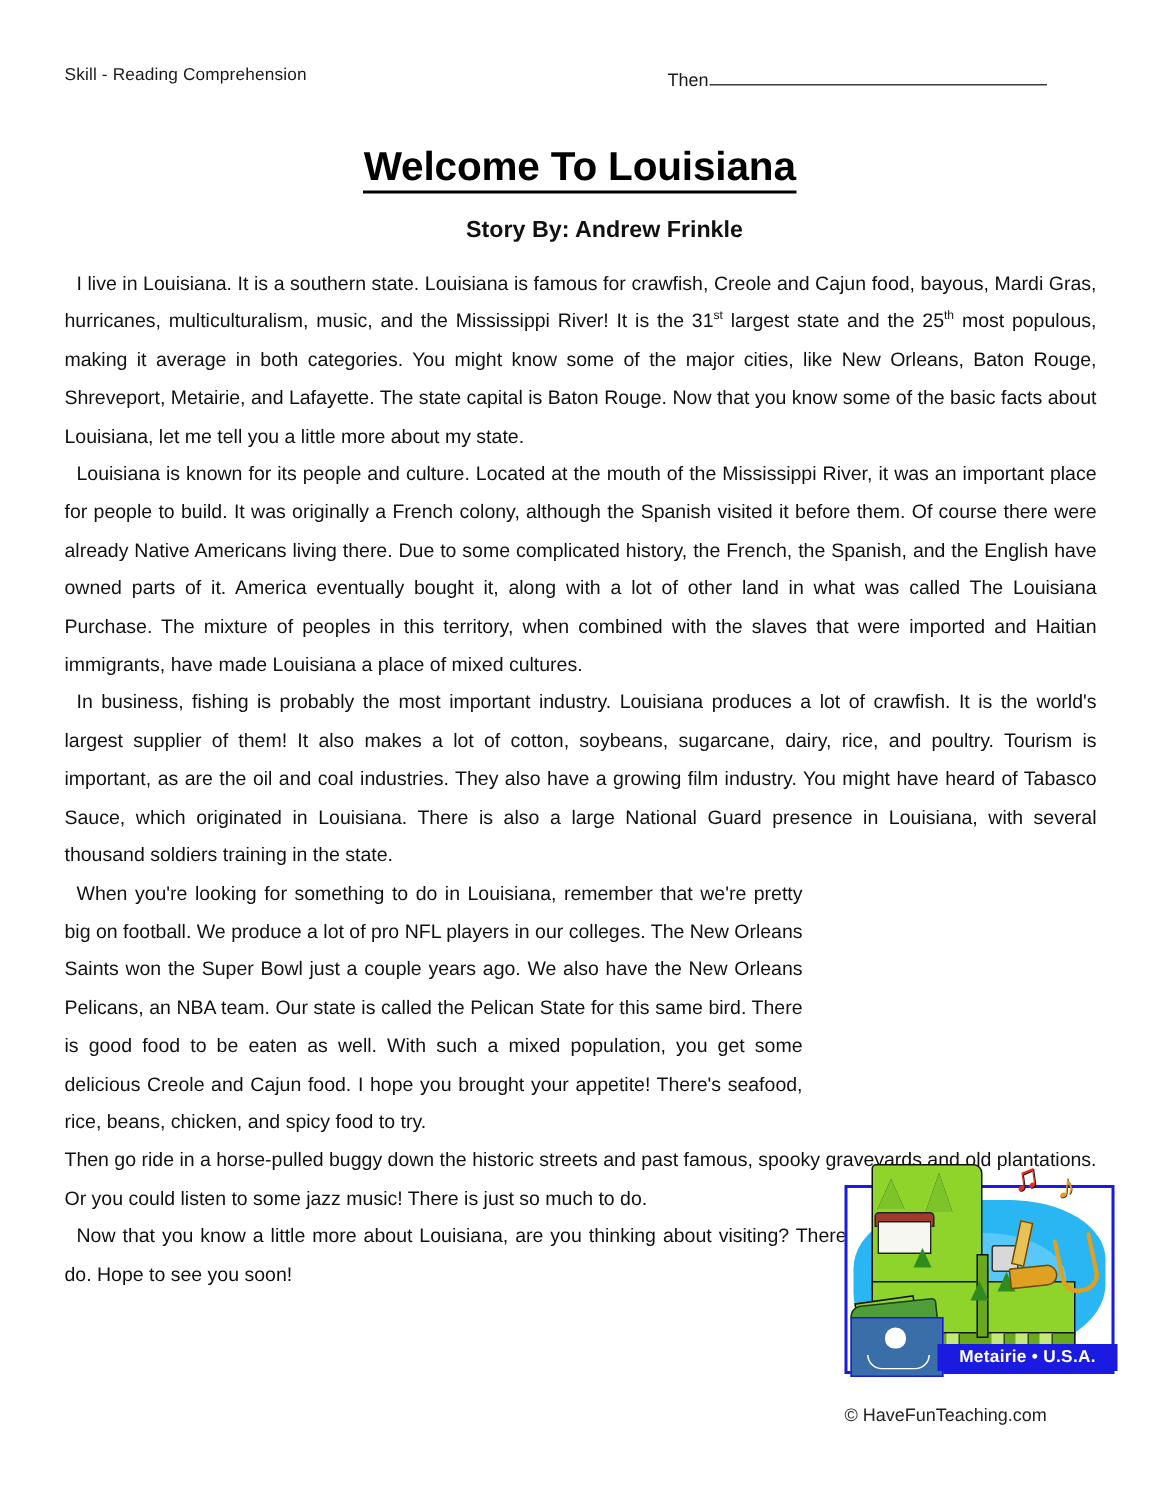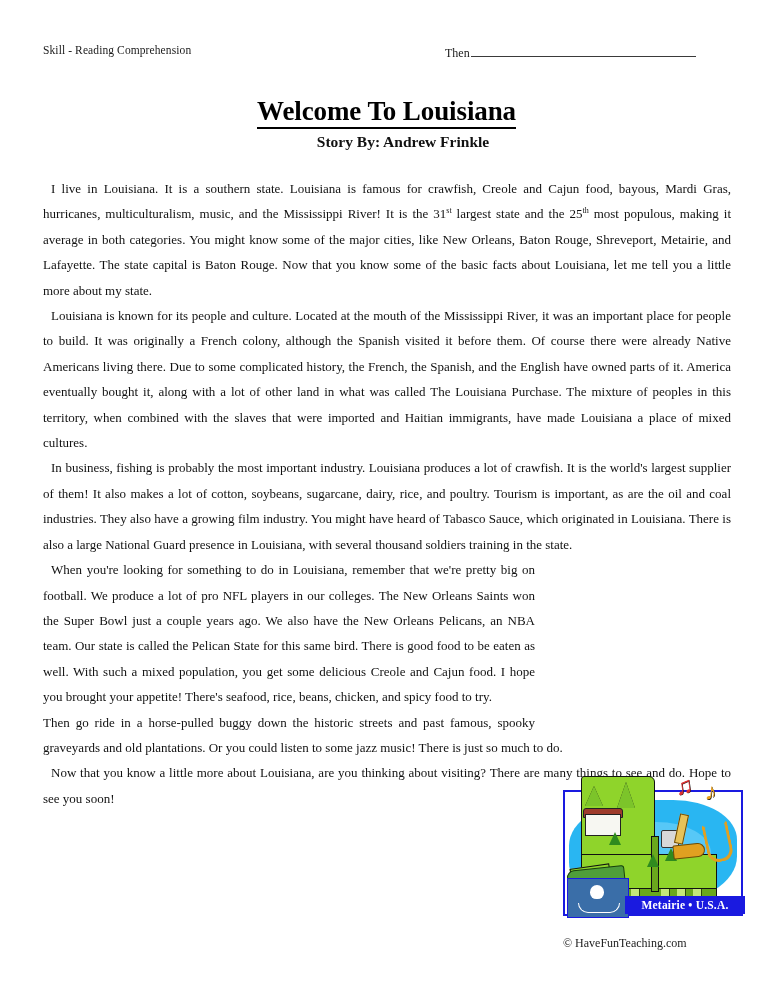--- a/index.html
+++ b/index.html
@@ -13,21 +13,20 @@
     position: relative;
     font-family: "Liberation Sans", sans-serif;
     color: #000000;
     overflow: hidden;
   }
   .page {
     position: relative;
     width: 773px;
     height: 836px;
     box-sizing: border-box;
-    font-family: Liberation Serif, serif;
   }
 
   
   .header {
     position: absolute;
     top: 44px;
     left: 43px;
     right: 45px;
     height: 22px;
   }
@@ -71,21 +70,21 @@
   .main-title {
     font-size: 27px;
     font-weight: bold;
     letter-spacing: -0.1px;
     display: inline-block;
     border-bottom: 2.2px solid #000;
     padding-bottom: 1px;
     line-height: 1.12;
   }
   .byline {
-    margin-top: 4px;
+    margin-top: 16px;
     font-size: 15.5px;
     font-weight: bold;
     color: #111;
     padding-left: 33px;
   }
 
   
   .story {
     position: absolute;
     top: 176px;

